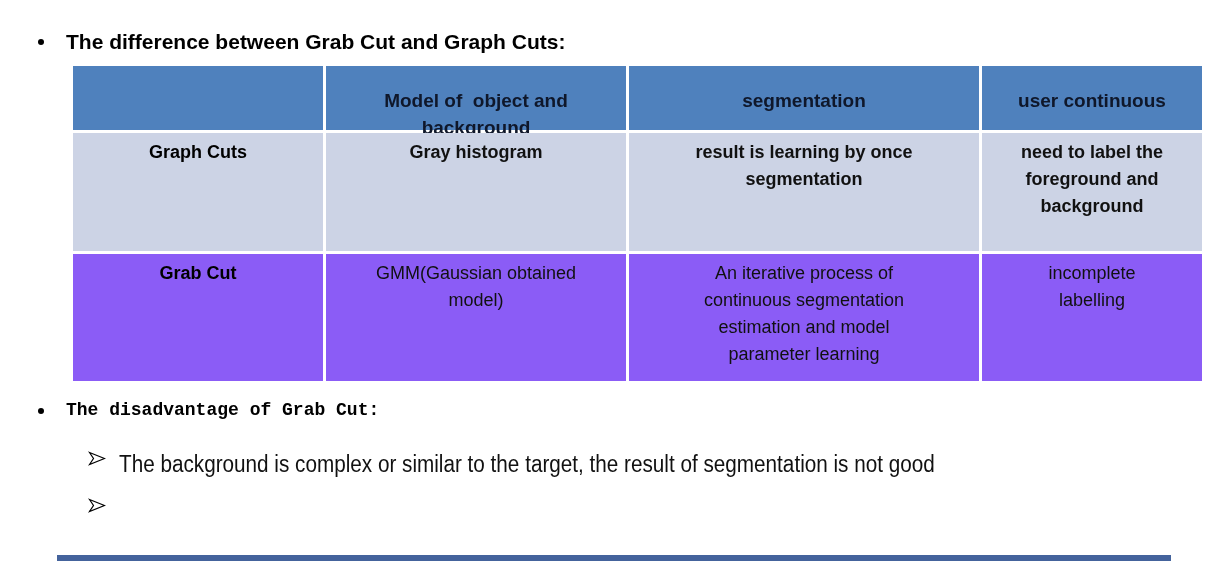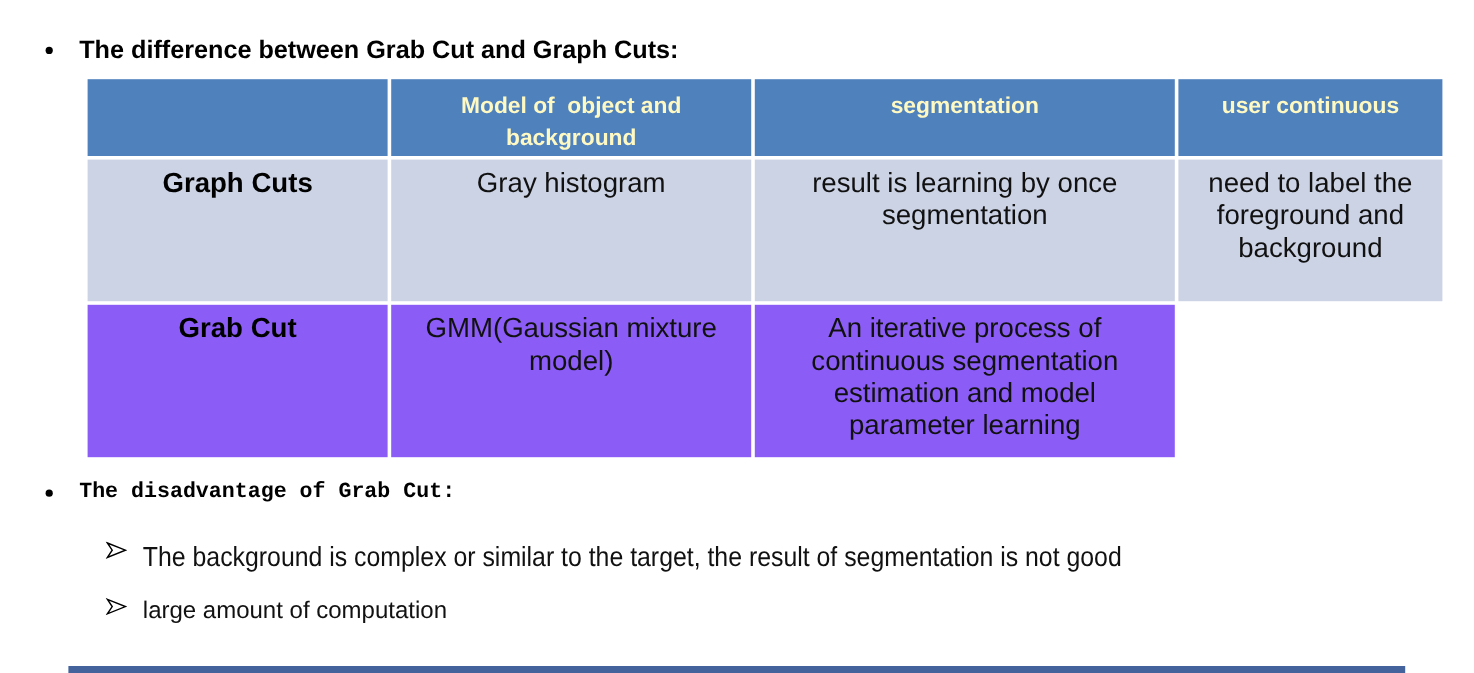--- a/index.html
+++ b/index.html
@@ -30,31 +30,31 @@
     grid-template-columns:250px 300px 350px 220px;
     grid-template-rows:64px 118px 127px;
     gap:3px;
     background:#ffffff;
   }
   .cell{
     box-sizing:border-box;
     text-align:center;
     padding:6px 10px;
     white-space:pre-wrap;
-    font-size:23px;
+    font-size:18px;
     line-height:27px;
   }
   .hcell{
     background:#4f81bd;
     font-weight:bold;
     font-size:19px;
-    color:#fef9c3;
-    padding-top:9px;
+    color:#0f172a;
+    padding-top:21px;
   }
-  .r1{background:#ccd3e5;}
+  .r1{background:#ccd3e5;font-weight:bold;}
   .r2{background:#8b5cf6;}
   .rowlabel{font-weight:bold;color:#000;}
 
   
   .sub-line{position:absolute;left:88px;display:flex;align-items:flex-start;}
   .s1{top:451px;}
   .s2{top:498px;}
   .arrow{margin-right:13px;flex:0 0 auto;display:block;}
   .sub-text{font-size:20px;color:#111;white-space:nowrap;}
   .condensed{
@@ -91,42 +91,43 @@
 
     <div class="cell r1 rowlabel">Graph Cuts</div>
     <div class="cell r1">Gray histogram</div>
     <div class="cell r1">result is learning by once
 segmentation</div>
     <div class="cell r1">need to label the
 foreground and
 background</div>
 
     <div class="cell r2 rowlabel">Grab Cut</div>
-    <div class="cell r2">GMM(Gaussian mixture
+    <div class="cell r2">GMM(Gaussian obtained
 model)</div>
     <div class="cell r2">An iterative process of
 continuous segmentation
 estimation and model
 parameter learning</div>
+    <div class="cell r2">incomplete
+labelling</div>
   </div>
 
   <div class="bullet-line b2">
     <span class="dot"></span>
     <span class="bullet-text">The disadvantage of Grab Cut:</span>
   </div>
 
   <div class="sub-line s1">
     <svg class="arrow" width="18" height="15" viewBox="0 0 18 15">
       <polygon points="1.5,1.5 16.5,7.5 1.5,13.5 5.5,7.5" fill="#ffffff" stroke="#000000" stroke-width="1.2"></polygon>
     </svg>
     <span class="sub-text"><span class="condensed">The background is complex or similar to the target, the result of segmentation is not good</span></span>
   </div>
 
   <div class="sub-line s2">
     <svg class="arrow" width="18" height="15" viewBox="0 0 18 15">
       <polygon points="1.5,1.5 16.5,7.5 1.5,13.5 5.5,7.5" fill="#ffffff" stroke="#000000" stroke-width="1.2"></polygon>
     </svg>
-    <span class="sub-text">large amount of computation</span>
   </div>
 
   <div class="accent-bar"></div>
 
 </div>
 
 </body></html>

